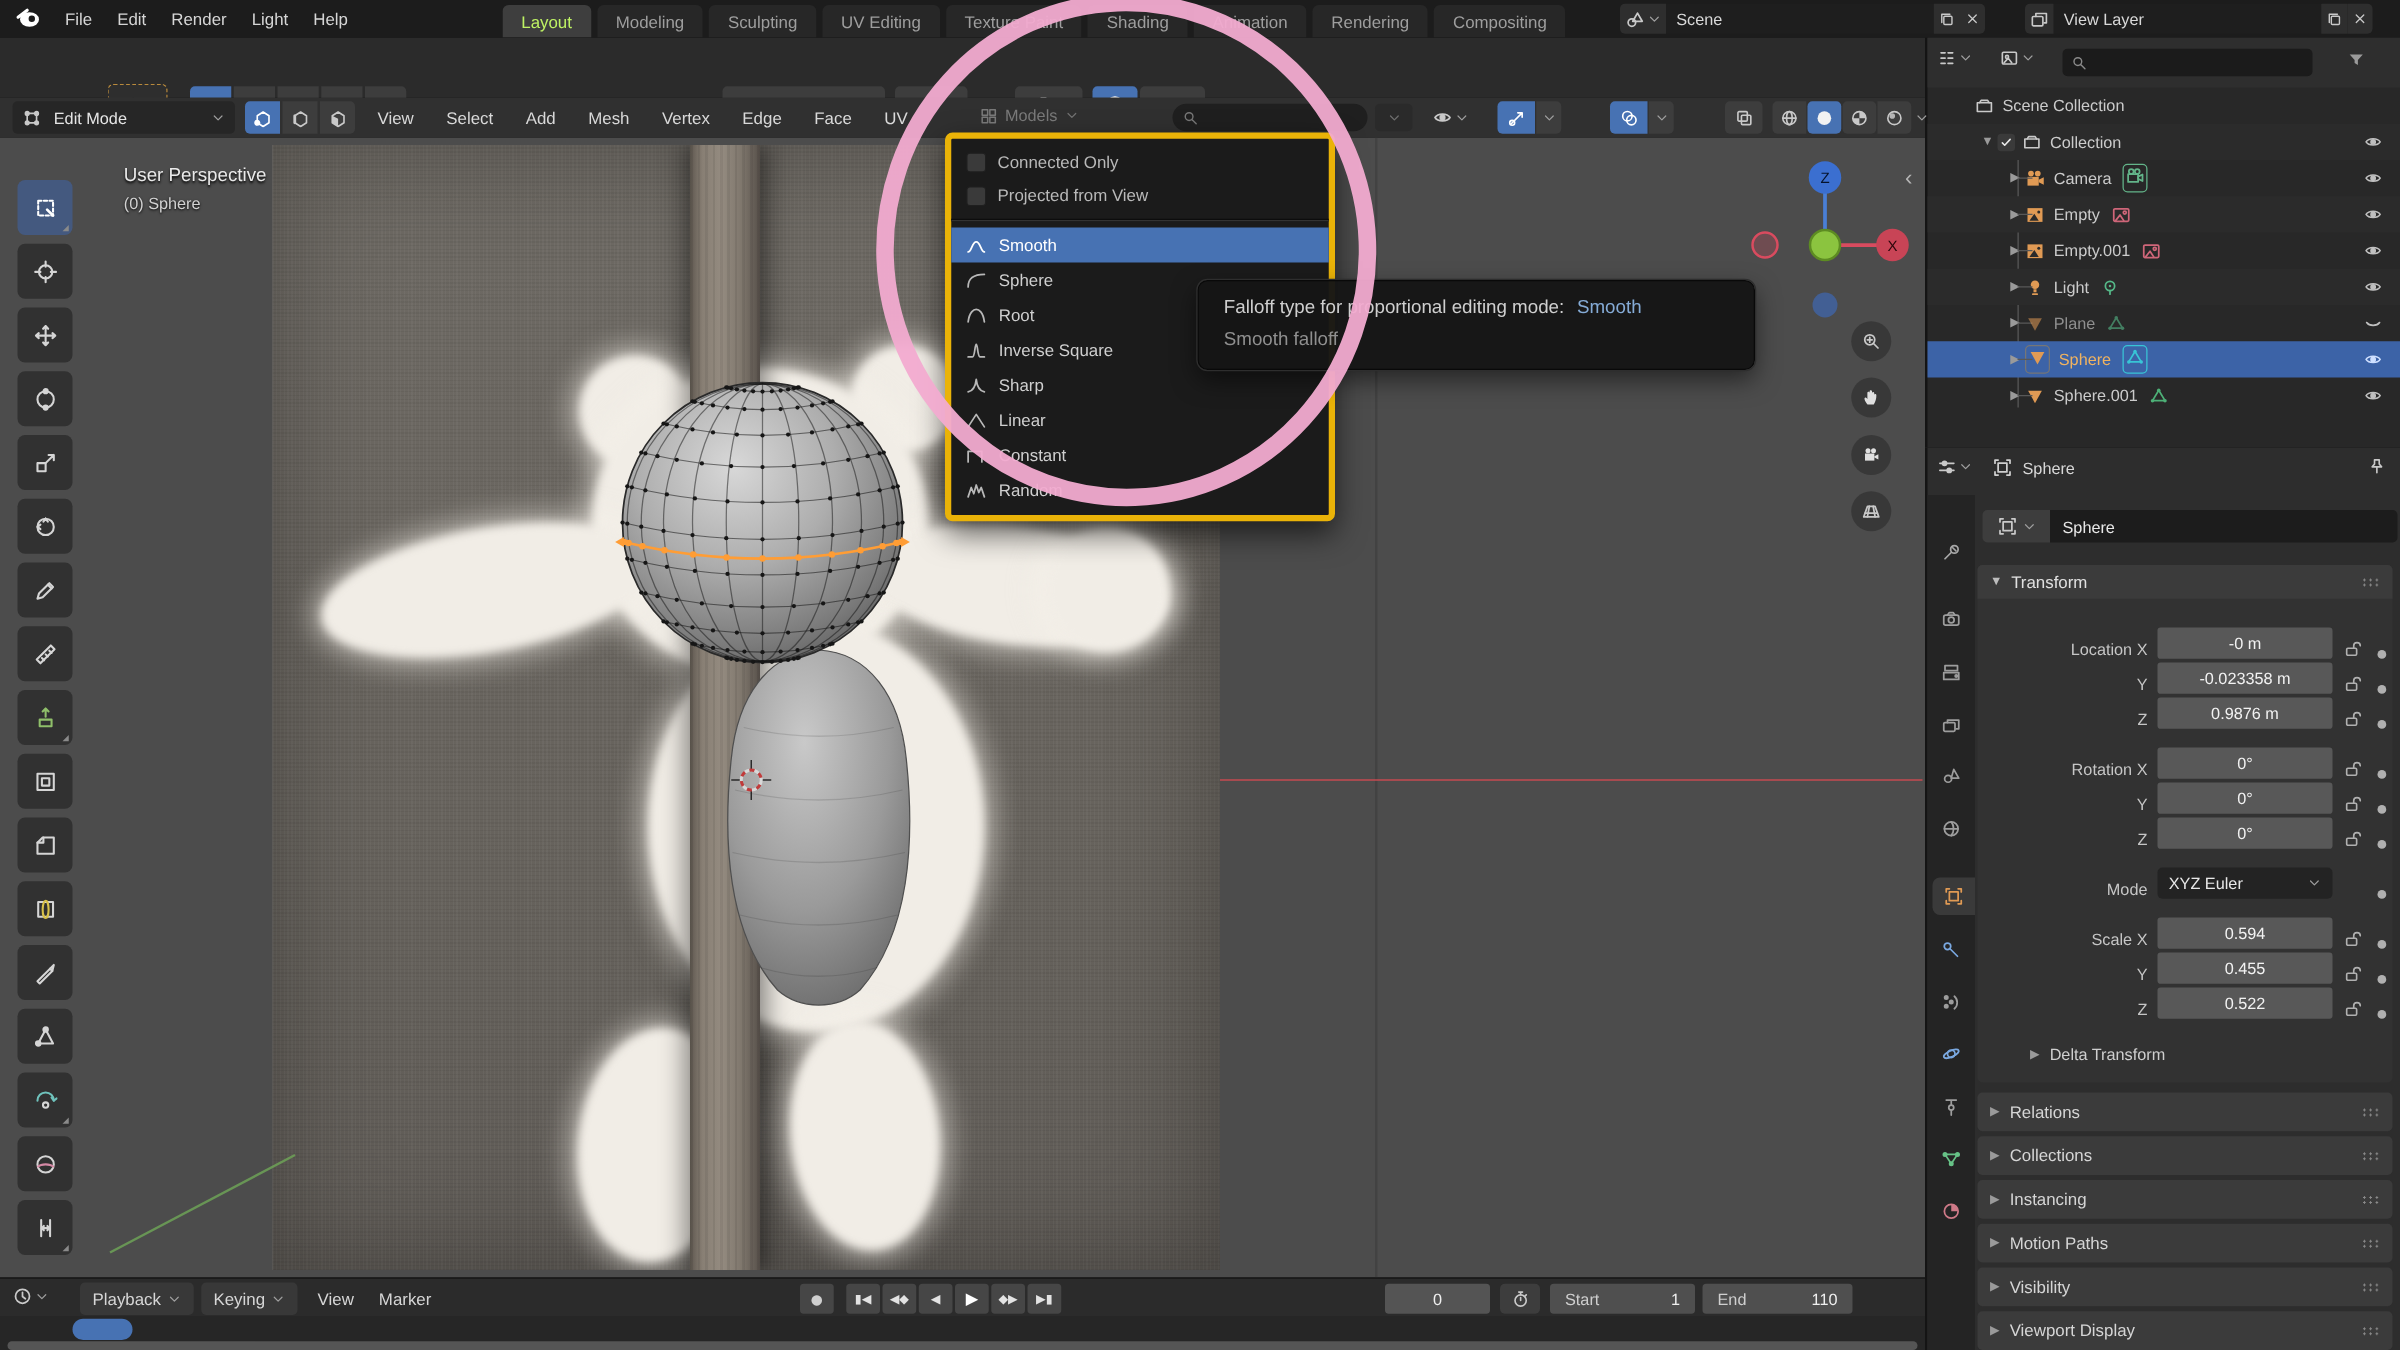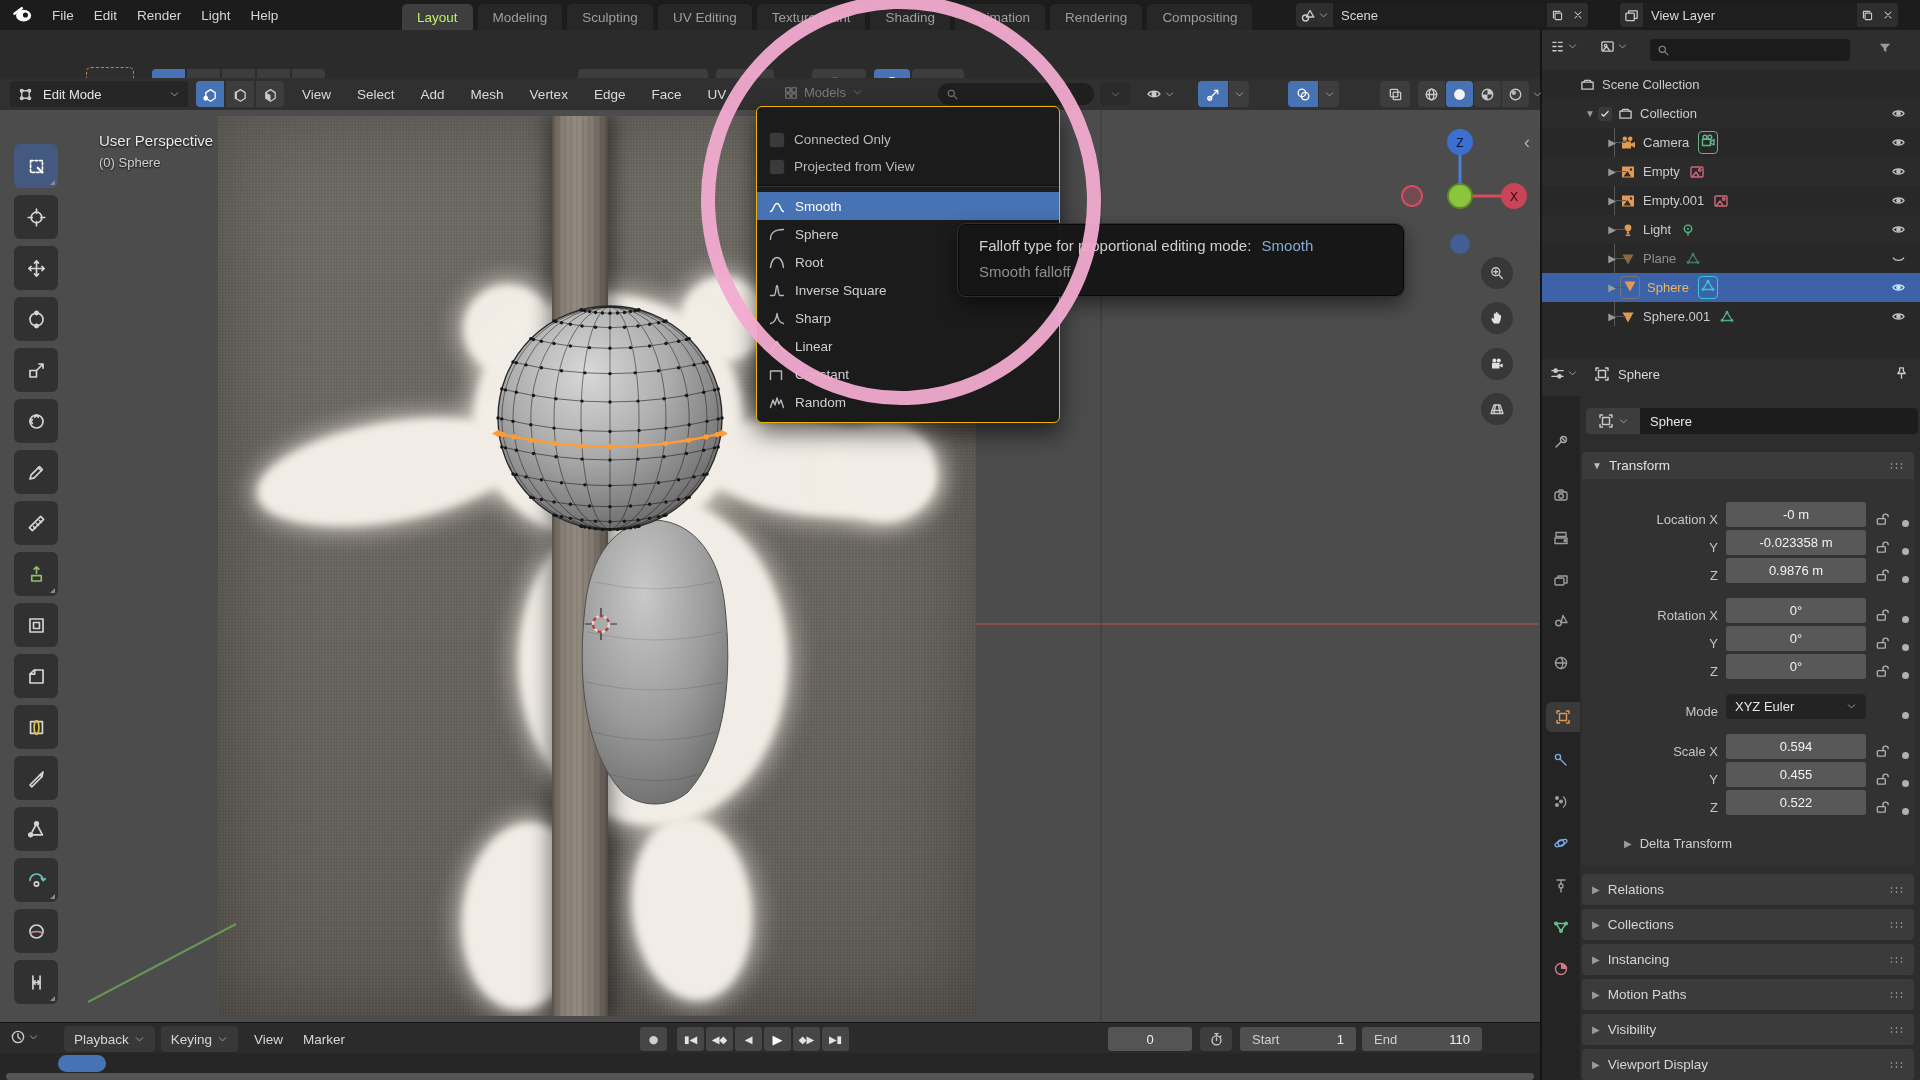--- a/index.html
+++ b/index.html
@@ -39,22 +39,22 @@
                linear-gradient(90deg,#5e574f,#887f74 18%,#948b80 45%,#7e766c 75%,#57504a);
     box-shadow:8px 0 16px rgba(0,0,0,.35),-8px 0 16px rgba(0,0,0,.3)}
   #overlay-text{position:absolute;left:99px;top:22px;text-shadow:0 1px 2px #000;z-index:4}
   #vp-tools{position:absolute;left:14px;top:34px;width:46px;display:flex;flex-direction:column;gap:7px;z-index:5}
   .tool{width:44px;height:44px;background:rgba(45,45,45,.85);border-radius:6px;display:flex;align-items:center;justify-content:center;position:relative}
   .tool.active{background:#4e6goodbye}
   .tool.active{background:#44597f}
   .tool .corner{position:absolute;right:3px;bottom:3px;width:0;height:0;border-left:5px solid transparent;border-bottom:5px solid #8a8a8a}
   .navbtn{position:absolute;width:32px;height:32px;border-radius:50%;background:rgba(40,40,40,.55);display:flex;align-items:center;justify-content:center;z-index:5}
   
-  #falloff-popup{left:756px;top:106px;width:302px;background:#1b1b1b;border:1px solid #eab308;border-radius:6px;
-     box-shadow:0 10px 24px rgba(0,0,0,.6);z-index:50;padding:19px 0 6px 0}
+  #falloff-popup{left:756px;top:106px;width:302px;background:#1b1b1b;border:5px solid #eab308;border-radius:6px;
+     box-shadow:0 10px 24px rgba(0,0,0,.6);z-index:50;padding:5px 0 6px 0}
   .fo-check{height:27px;display:flex;align-items:center;gap:9px;padding:0 12px;color:#b9b9b9;font-size:13.5px}
   .cbox{width:14px;height:14px;background:#3a3a3a;border:1px solid #1f1f1f;border-radius:3px}
   .fo-sep{height:1px;background:#0d0d0d;border-bottom:1px solid #333;margin:5px 0}
   .fo-item{height:28px;display:flex;align-items:center;gap:10px;padding:0 12px;color:#cfcfcf;font-size:13.5px}
   .fo-item.selected{background:#4772b3;color:#fff}
   .fo-item.selected .ic{color:#fff}
   
   #tooltip{left:958px;top:224px;width:446px;height:72px;background:rgba(22,22,22,.97);border:1px solid #090909;
      outline:1px solid #2e2e2e;border-radius:8px;z-index:60;box-shadow:0 8px 20px rgba(0,0,0,.5);padding:12px 0 0 20px;box-sizing:border-box}
   

